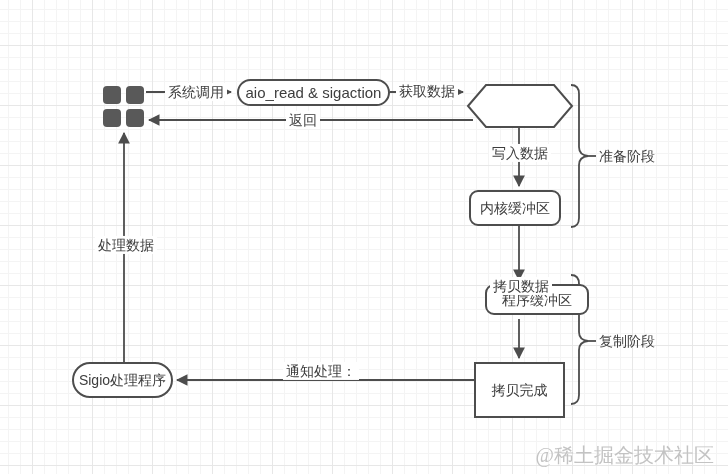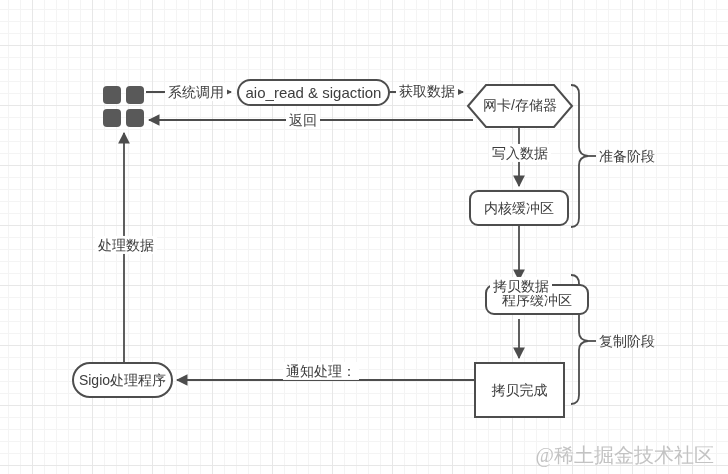--- a/index.html
+++ b/index.html
@@ -121,23 +121,22 @@
 
   <div class="sq-grid">
     <div class="sq"></div>
     <div class="sq"></div>
     <div class="sq"></div>
     <div class="sq"></div>
   </div>
 
   <div class="node stadium" style="left:237px; top:79px; width:153px; height:27px; font-size:15px;">aio_read &amp; sigaction</div>
 
-  <div class="hex-label" style="left:468px; top:85px; width:104px; height:42px;">网卡/存储器</div>
 
-  <div class="node rounded" style="left:469px; top:190px; width:100px; height:36px;">内核缓冲区</div>
+  <div class="node rounded" style="left:469px; top:190px; width:92px; height:36px;">内核缓冲区</div>
 
   <div class="node rounded" style="left:485px; top:284px; width:104px; height:31px;">程序缓冲区</div>
 
   <div class="node" style="left:474px; top:362px; width:91px; height:56px;">拷贝完成</div>
 
   <div class="node stadium" style="left:72px; top:362px; width:101px; height:36px;">Sigio处理程序</div>
 
   <div class="edge-label" style="left:196px; top:92px;">系统调用</div>
 
   <div class="edge-label" style="left:427px; top:91px;">获取数据</div>

